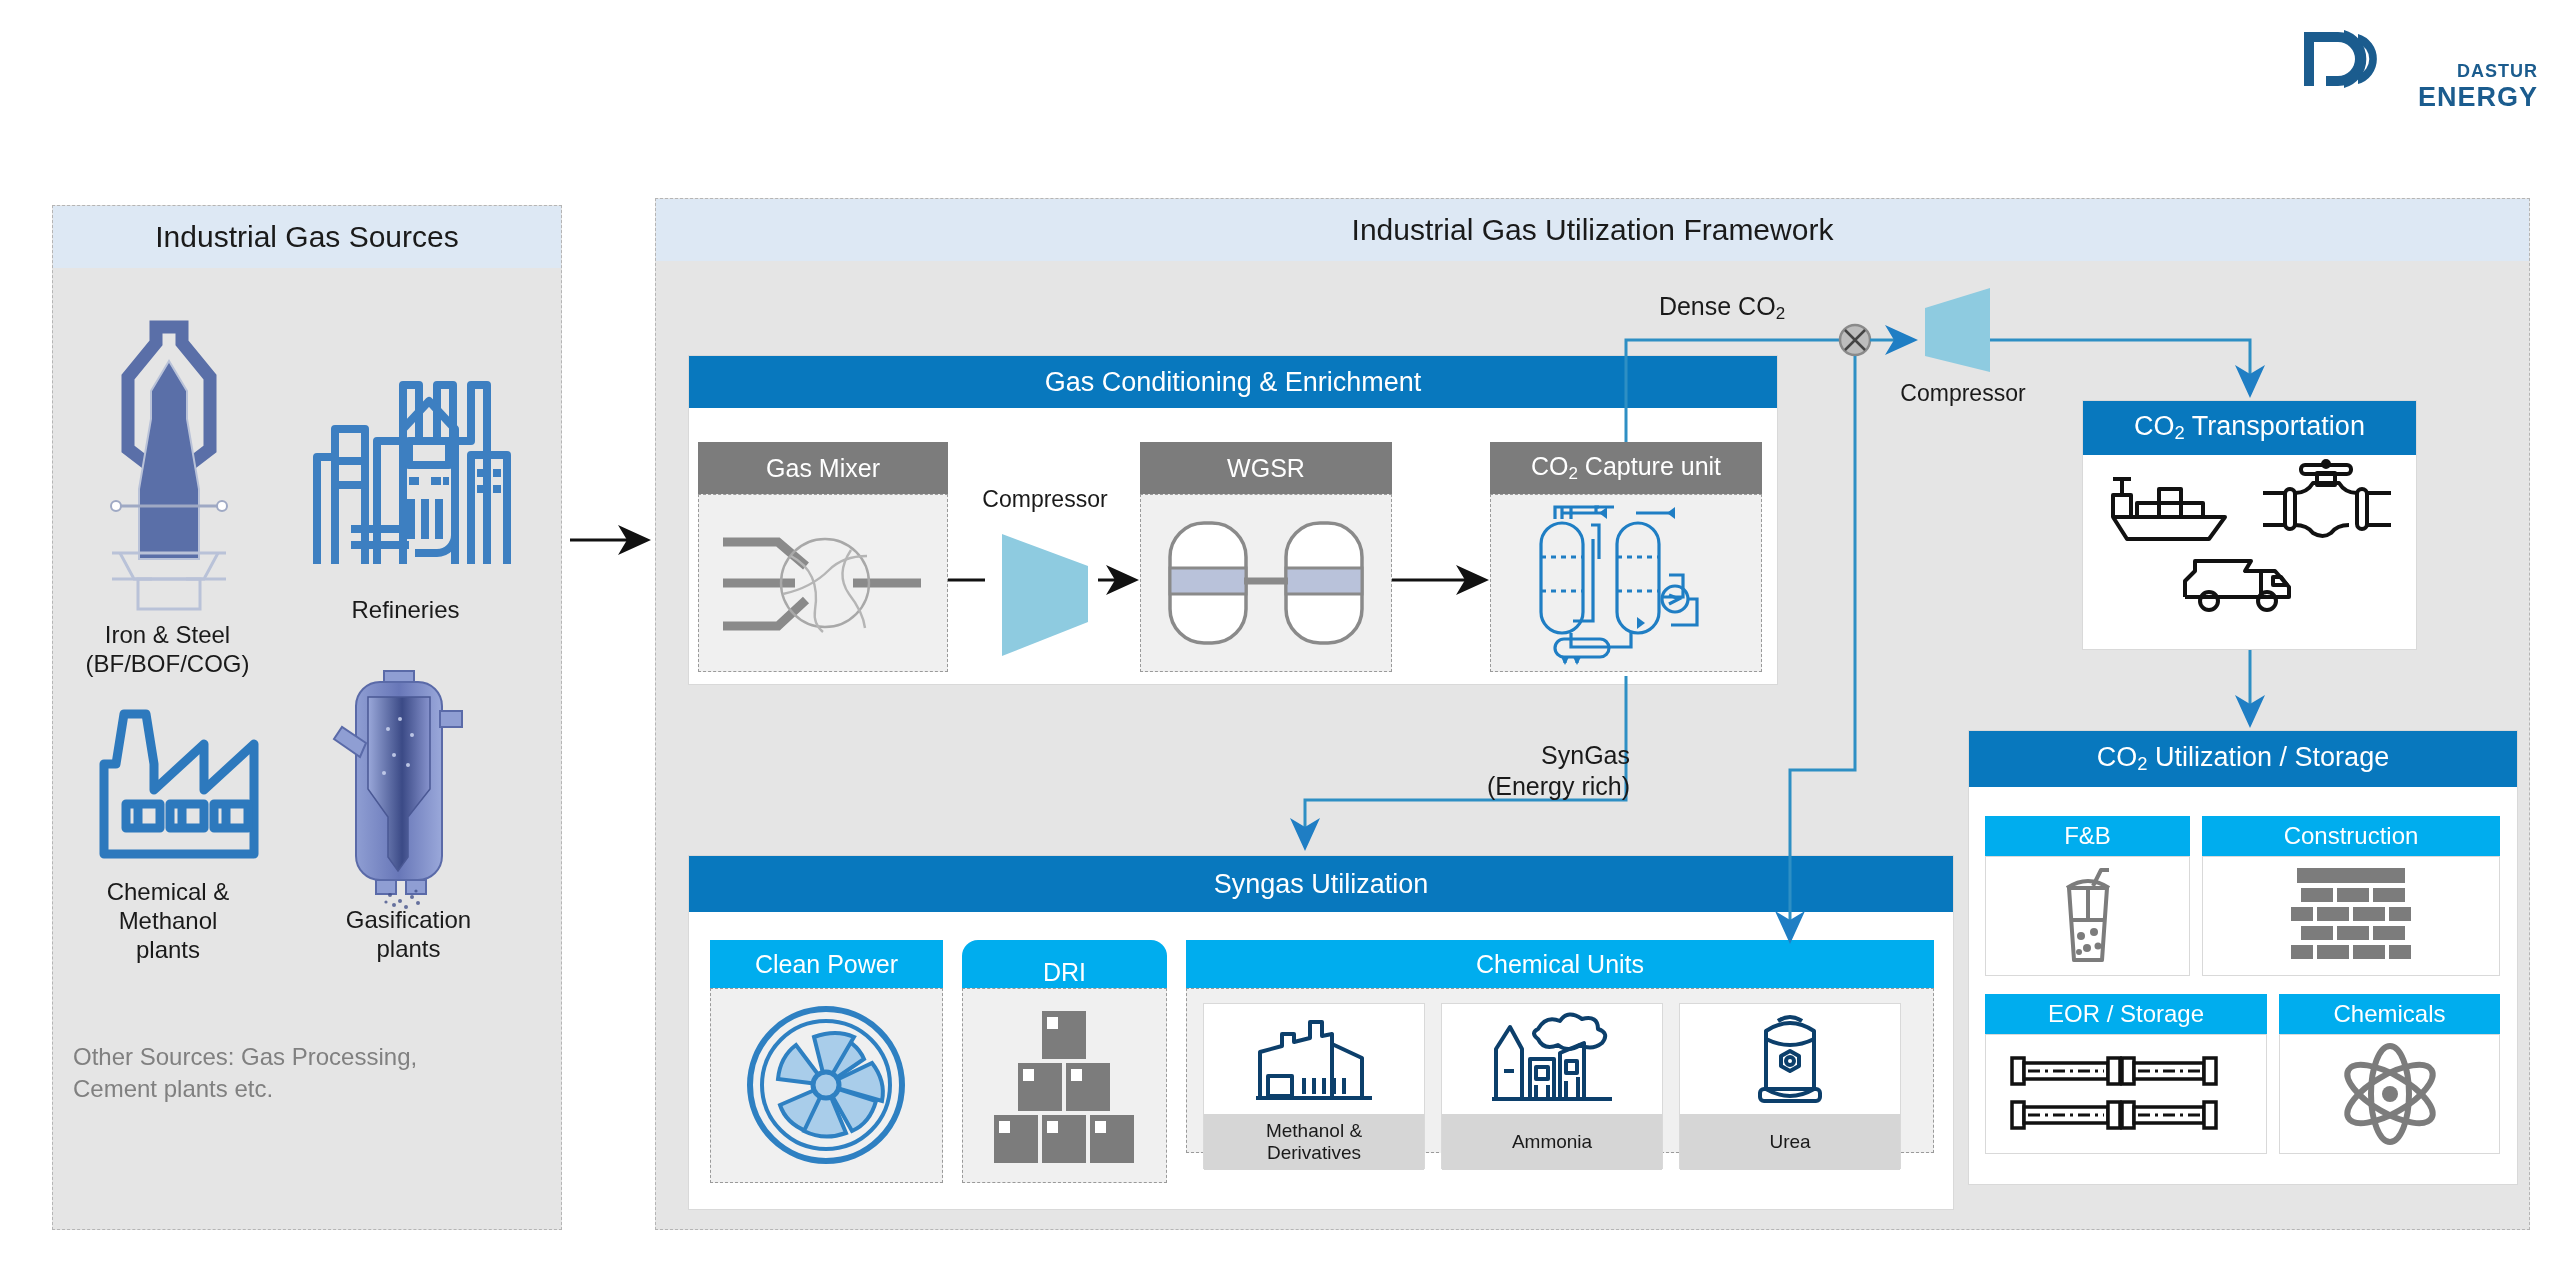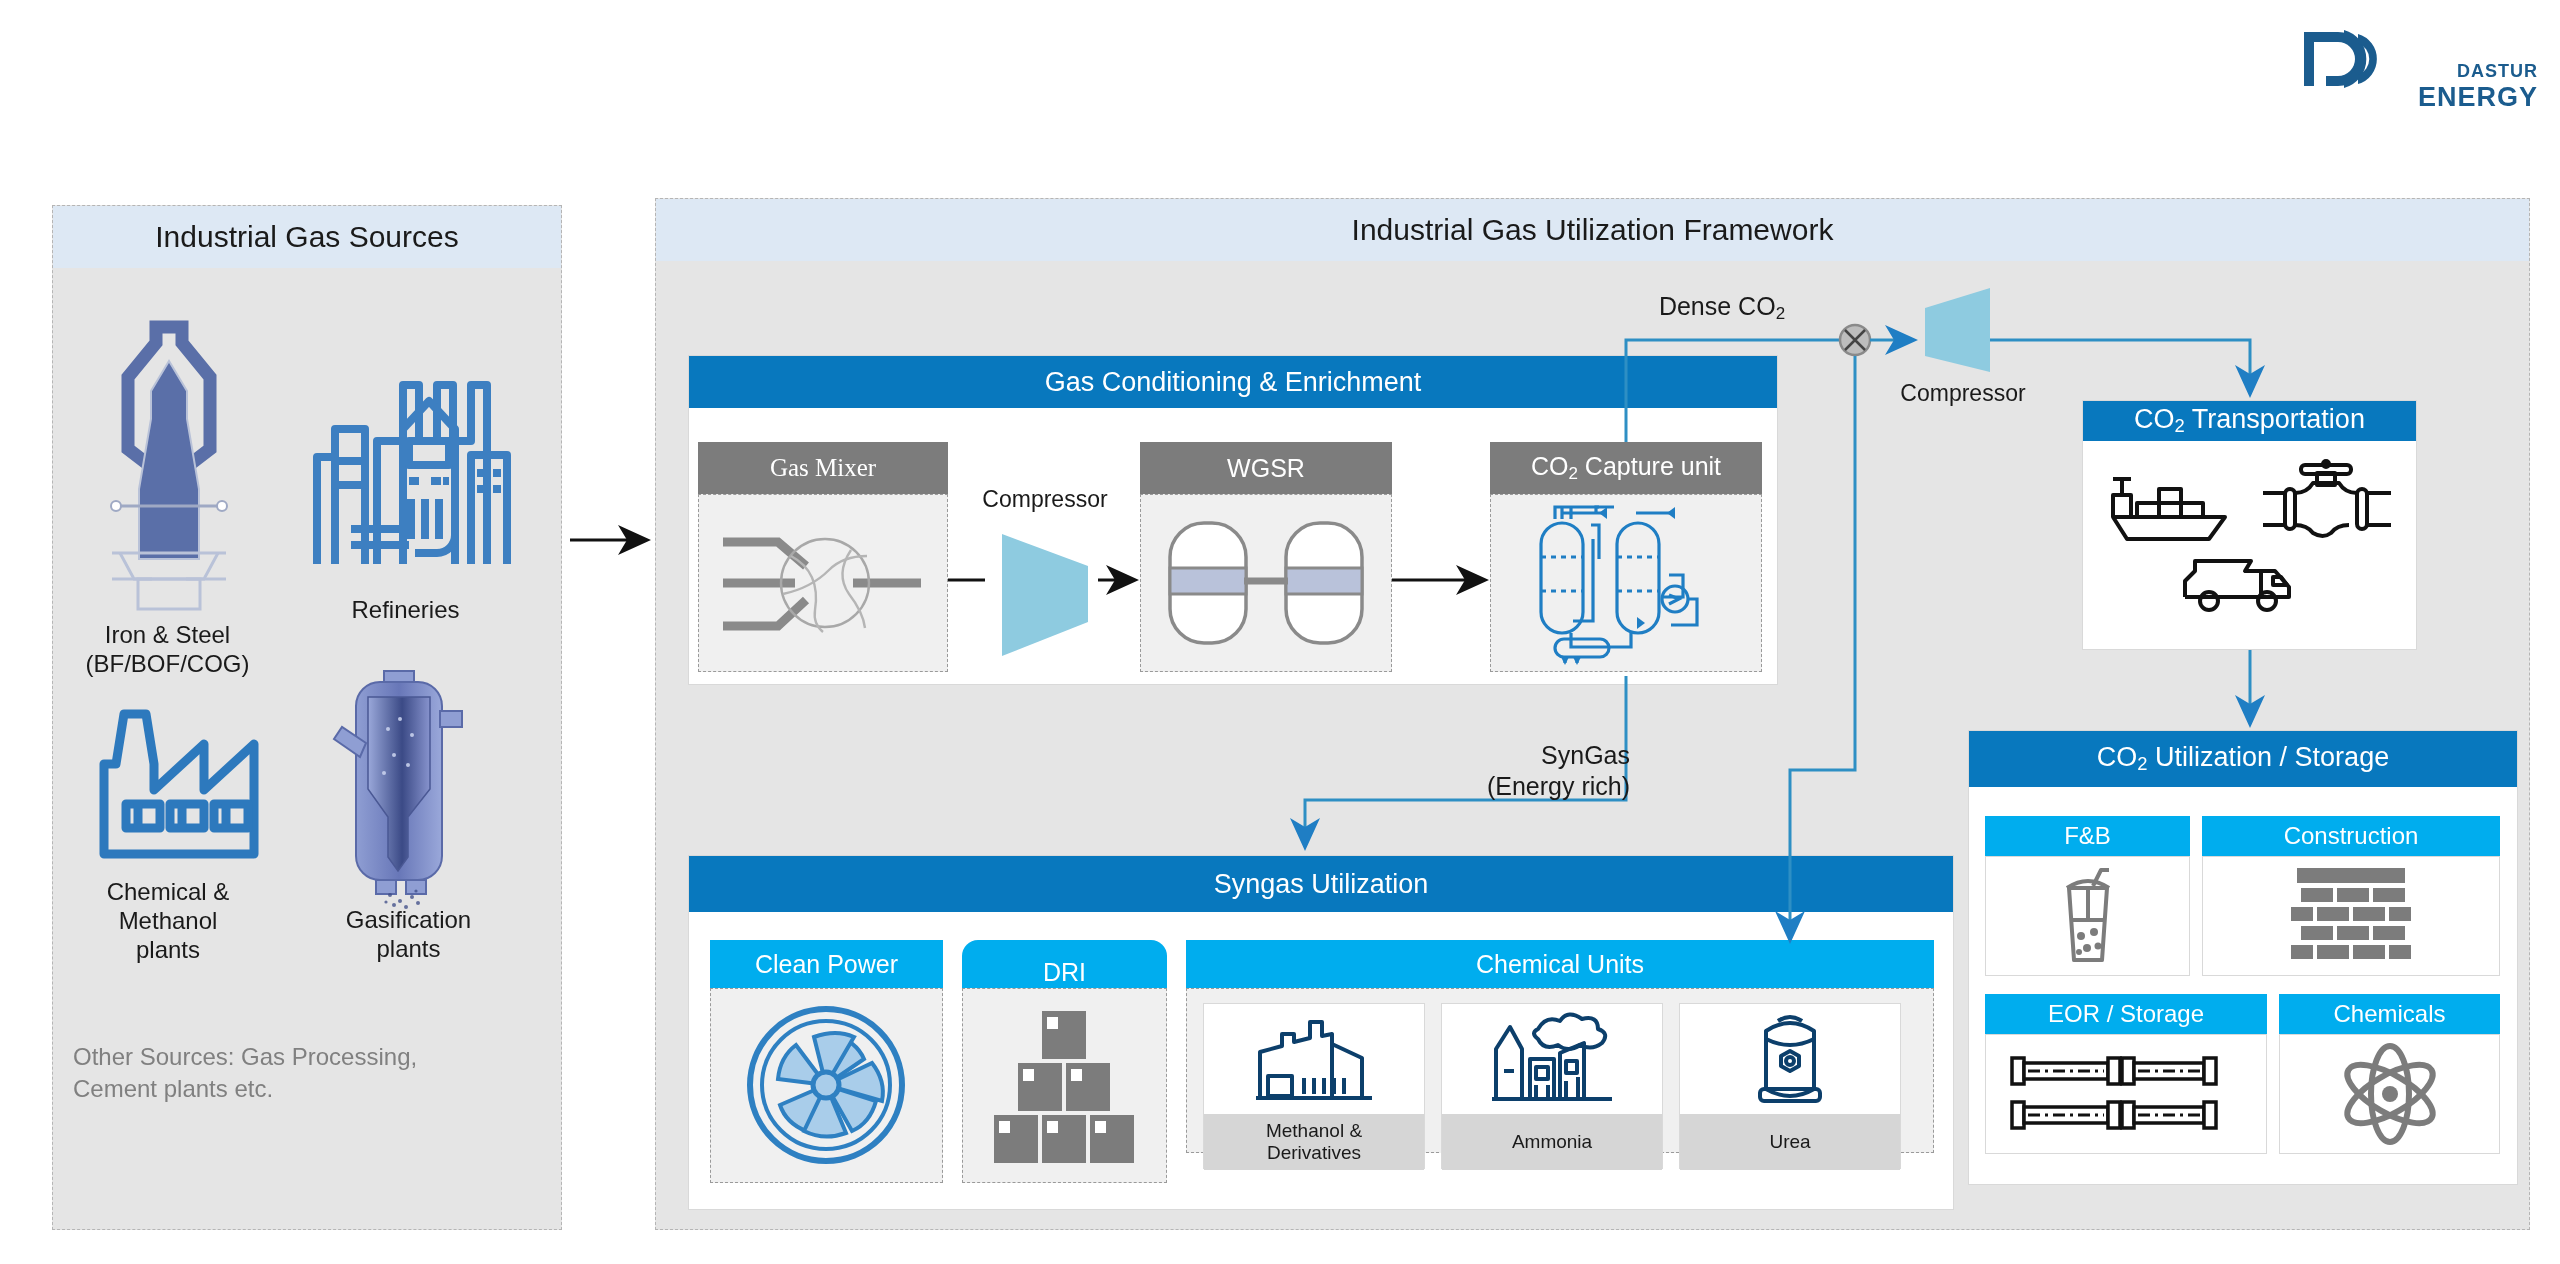--- a/index.html
+++ b/index.html
@@ -174,21 +174,21 @@
 
 <div class="abs dashpanel" style="left:655px;top:198px;width:1875px;height:1032px;">
   <div class="panelhead abs" style="left:0;top:0;width:100%;height:62px;">Industrial Gas Utilization Framework</div>
 </div>
 
 <div class="abs unitbox" style="left:688px;top:355px;width:1090px;height:330px;">
   <div class="bar-dark abs" style="left:0;top:0;width:100%;height:52px;">Gas Conditioning &amp; Enrichment</div>
 </div>
 
 <div class="abs" style="left:698px;top:442px;width:250px;height:230px;">
-  <div class="bar-gray abs" style="left:0;top:0;width:100%;height:52px;font-family:Liberation Serif, serif;">Gas Mixer</div>
+  <div class="bar-gray abs" style="left:0;top:0;width:100%;height:52px;">Gas Mixer</div>
   <div class="innerdash abs centerbox" style="left:0;top:52px;width:100%;height:178px;">
     <svg width="220" height="150" viewBox="0 0 220 150">
       <g stroke="#8a8a8a" stroke-width="9" fill="none">
         <path d="M10 34 h55 l28 24"></path>
           <path d="M10 75 h72"></path>
           <path d="M10 118 h55 l28 -26"></path>
           <path d="M140 75 h68"></path>
       </g>
       <circle cx="112" cy="75" r="44" fill="none" stroke="#a8a8a8" stroke-width="2.4"></circle>
       <path d="M78 48 q30 16 24 54 q-2 14 8 22" fill="none" stroke="#b5b5b5" stroke-width="2.4"></path>
@@ -351,21 +351,21 @@
           <path d="M42 38 l9 5 v10 l-9 5 l-9 -5 v-10 z"></path>
           <circle cx="42" cy="48" r="4"></circle>
         </svg>
       </div>
       <div class="tilecap abs" style="left:0;top:110px;width:100%;height:56px;">Urea</div>
     </div>
   </div>
 </div>
 
 <div class="abs unitbox" style="left:2082px;top:400px;width:335px;height:250px;">
-  <div class="bar-dark abs" style="left:0;top:0;width:100%;height:40px;">
+  <div class="bar-dark abs" style="left:0;top:0;width:100%;height:54px;">
     <span><span>CO</span><span class="sub">2</span><span> Transportation</span></span>
   </div>
   <svg class="abs" style="left:24px;top:68px;" width="125" height="72" viewBox="0 0 125 72">
     <g stroke="#111" stroke-width="4" fill="none" stroke-linejoin="round">
       <path d="M6 48 h112 l-16 22 h-82 z"></path>
       <path d="M6 48 V26 h18 V48"></path>
       <path d="M15 26 V10 M6 10 h18"></path>
       <rect x="30" y="34" width="22" height="14"></rect>
       <rect x="52" y="34" width="22" height="14"></rect>
       <rect x="52" y="20" width="22" height="14"></rect>

